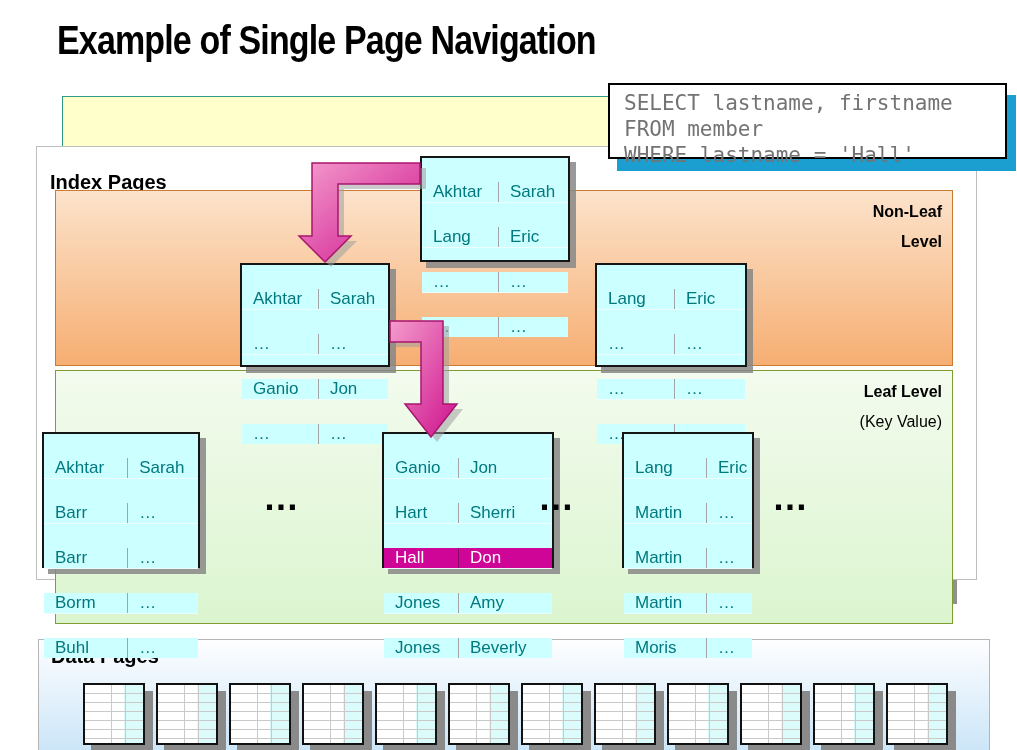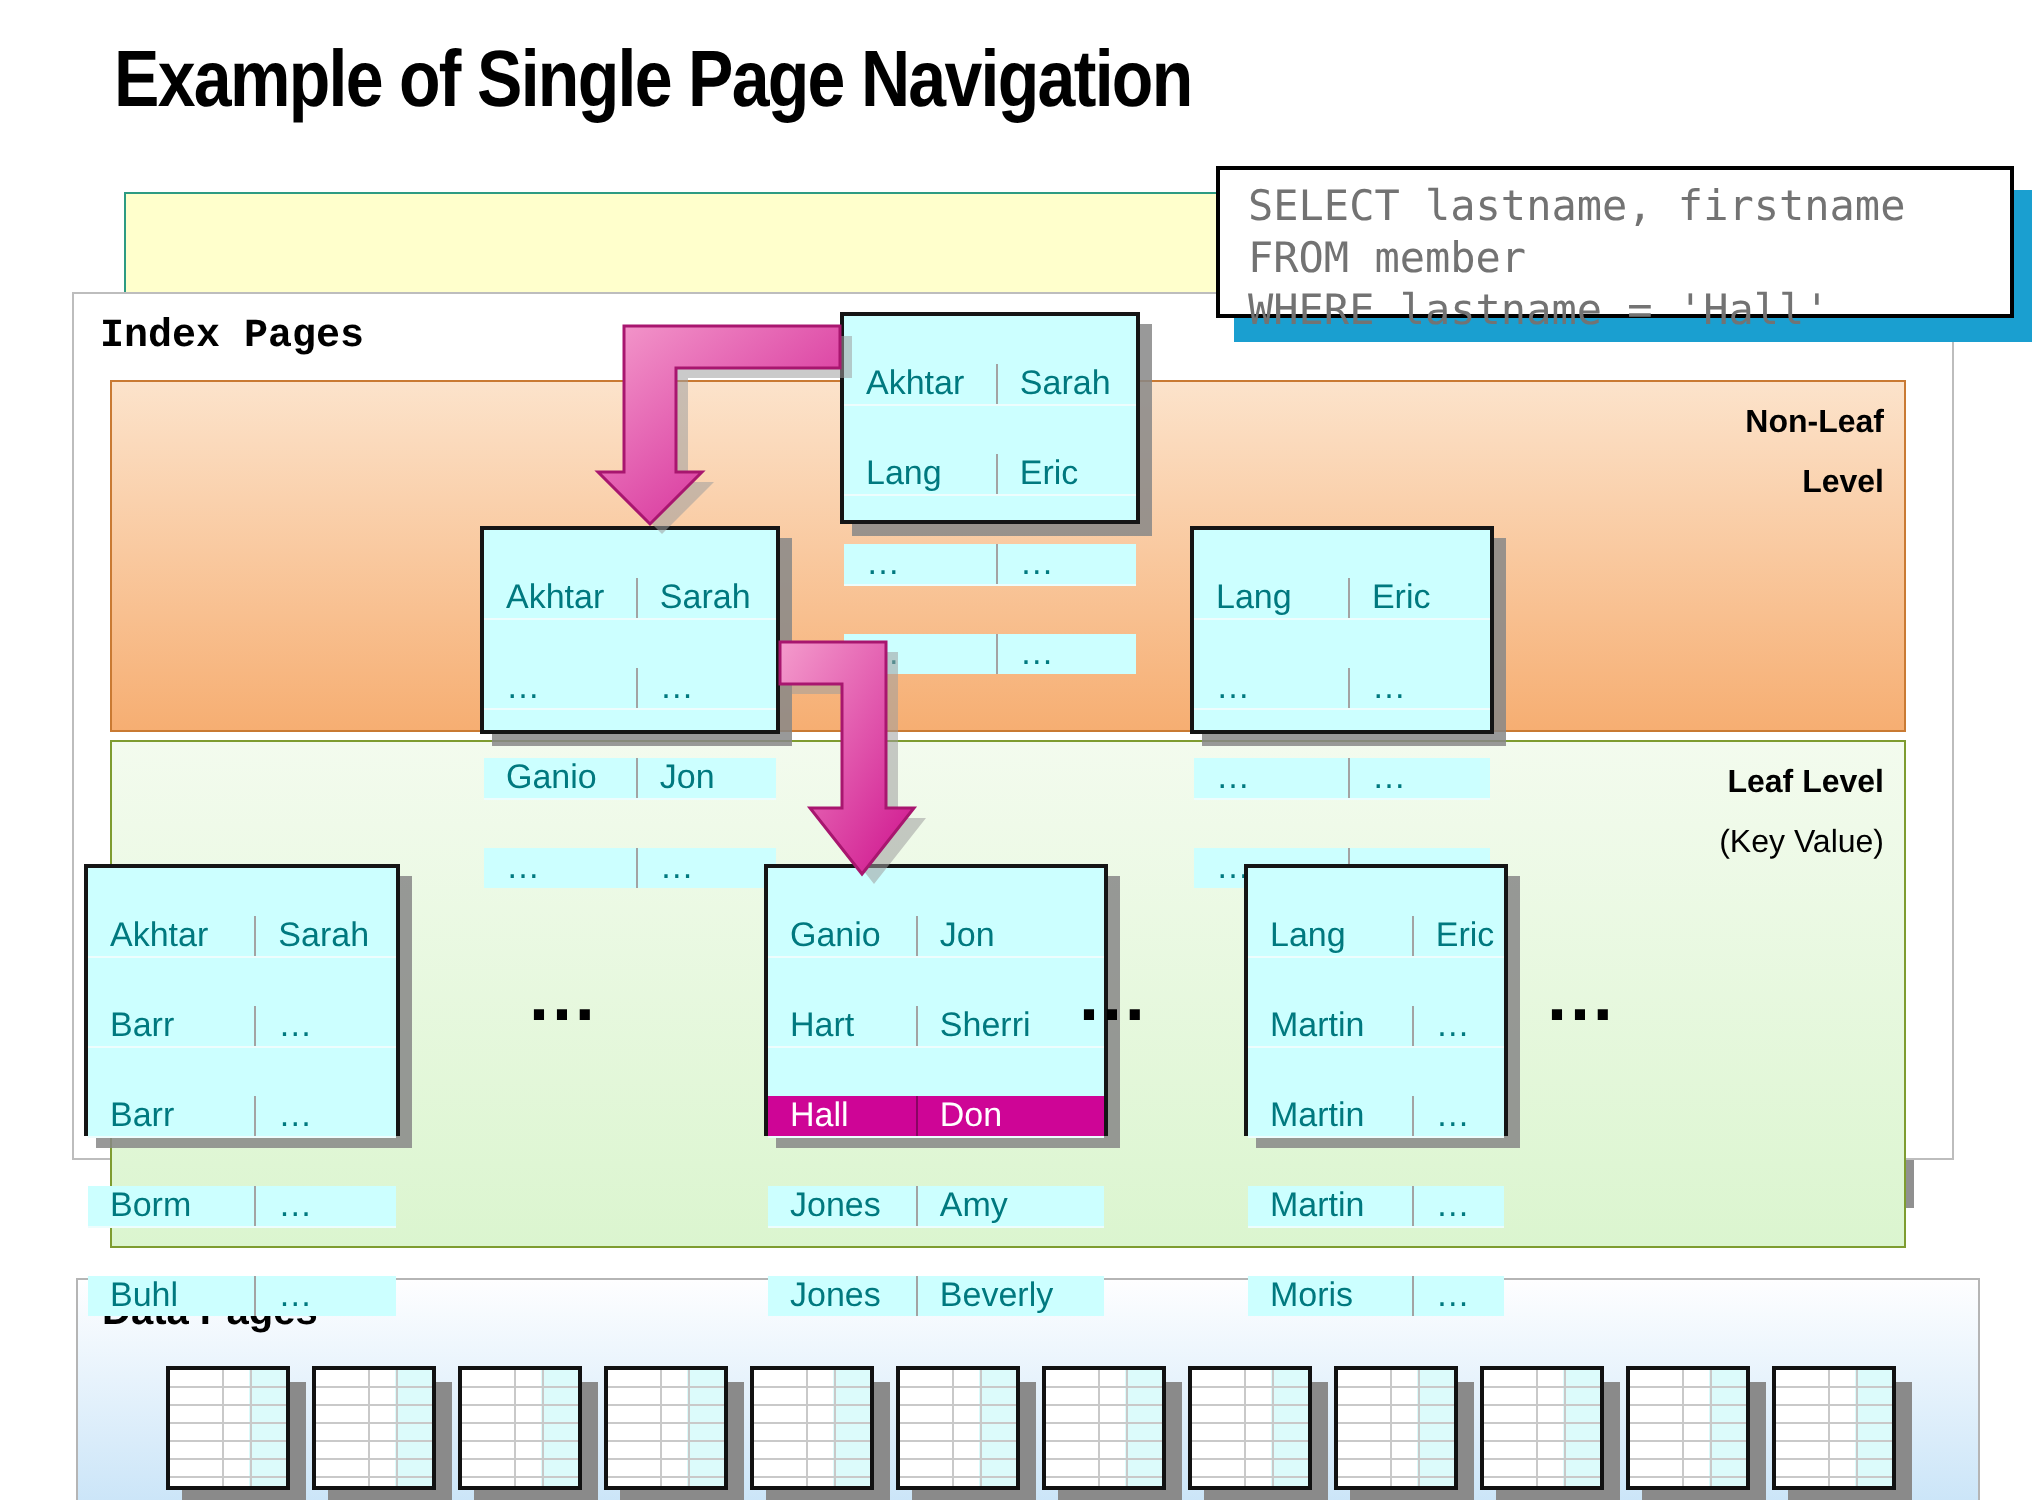--- a/index.html
+++ b/index.html
@@ -19,21 +19,21 @@
     background:var(--backdrop-yellow,#FFFFCC);
     border:1px solid #2D9B82;
     box-shadow:12px 10px 0 #909090;
     z-index:1;
   }
 
   .index-panel {
     position:absolute; left:36px; top:146px; width:941px; height:434px;
     background:#fff; border:1px solid #BDBDBD; z-index:2;
   }
-  .panel-label { position:absolute; left:13px; top:10px; font-size:20px; font-weight:bold; color:#000;font-family:Liberation Mono, monospace; }
+  .panel-label { position:absolute; left:13px; top:24px; font-size:20px; font-weight:bold; color:#000; }
 
   .nonleaf-region {
     position:absolute; left:55px; top:190px; width:898px; height:176px;
     background:linear-gradient(to bottom, var(--non-leaf-gradient,#FCE3CB,#F6AE72));
     border:1px solid #C97A33; z-index:3;
   }
   .leaf-region {
     position:absolute; left:55px; top:370px; width:898px; height:254px;
     background:linear-gradient(to bottom, var(--leaf-gradient,#F3FBEE,#DBF5CF));
     border:1px solid #7E9C30; z-index:3;

